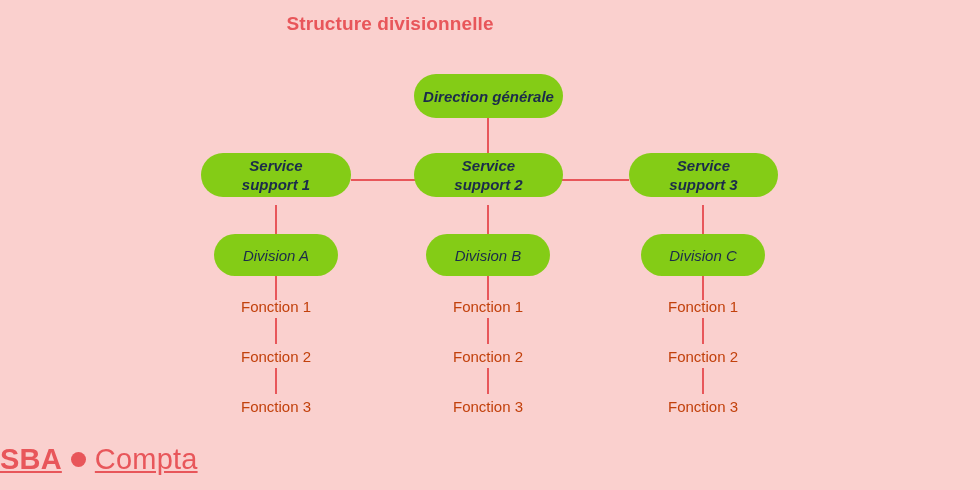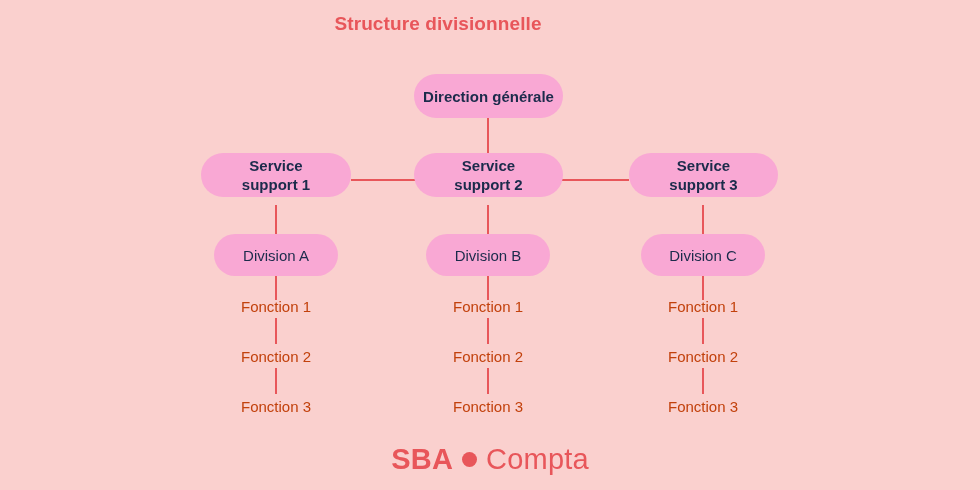--- a/index.html
+++ b/index.html
@@ -25,44 +25,44 @@
   .chart-title {
     position: absolute;
     left: 0;
     top: 13px;
     width: 780px;
     text-align: center;
     font-size: 19px;
     font-weight: bold;
     color: #e8565a;
     letter-spacing: 0.1px;
-    margin-left: 48px;
   }
 
   
   .conn {
     position: absolute;
     background: #e8565a;
     z-index: 1;
   }
   .conn-v { width: 2px; }
   .conn-h { height: 2px; }
 
   
   .pill {
     position: absolute;
-    background: #f9a8d4;
+    background: #84cc16;
     border-radius: 999px;
     color: #1b2b4b;
     display: flex;
     align-items: center;
     justify-content: center;
     text-align: center;
     z-index: 3;
     box-sizing: border-box;
+    font-style: italic;
   }
   .pill-top {
     font-size: 15px;
     font-weight: bold;
     height: 44px;
   }
   .pill-service {
     font-size: 15px;
     font-weight: bold;
     height: 44px;
@@ -85,23 +85,24 @@
   }
 
   
   .logo {
     position: absolute;
     left: 0;
     top: 443px;
     width: 980px;
     display: flex;
     align-items: center;
-    justify-content: center;
+    justify-content: flex-start;
     gap: 9px;
     color: #e8565a;
+    text-decoration: underline;
   }
   .logo-sba {
     font-size: 29px;
     font-weight: bold;
     letter-spacing: 0.2px;
   }
   .logo-dot {
     width: 15px;
     height: 15px;
     border-radius: 50%;

